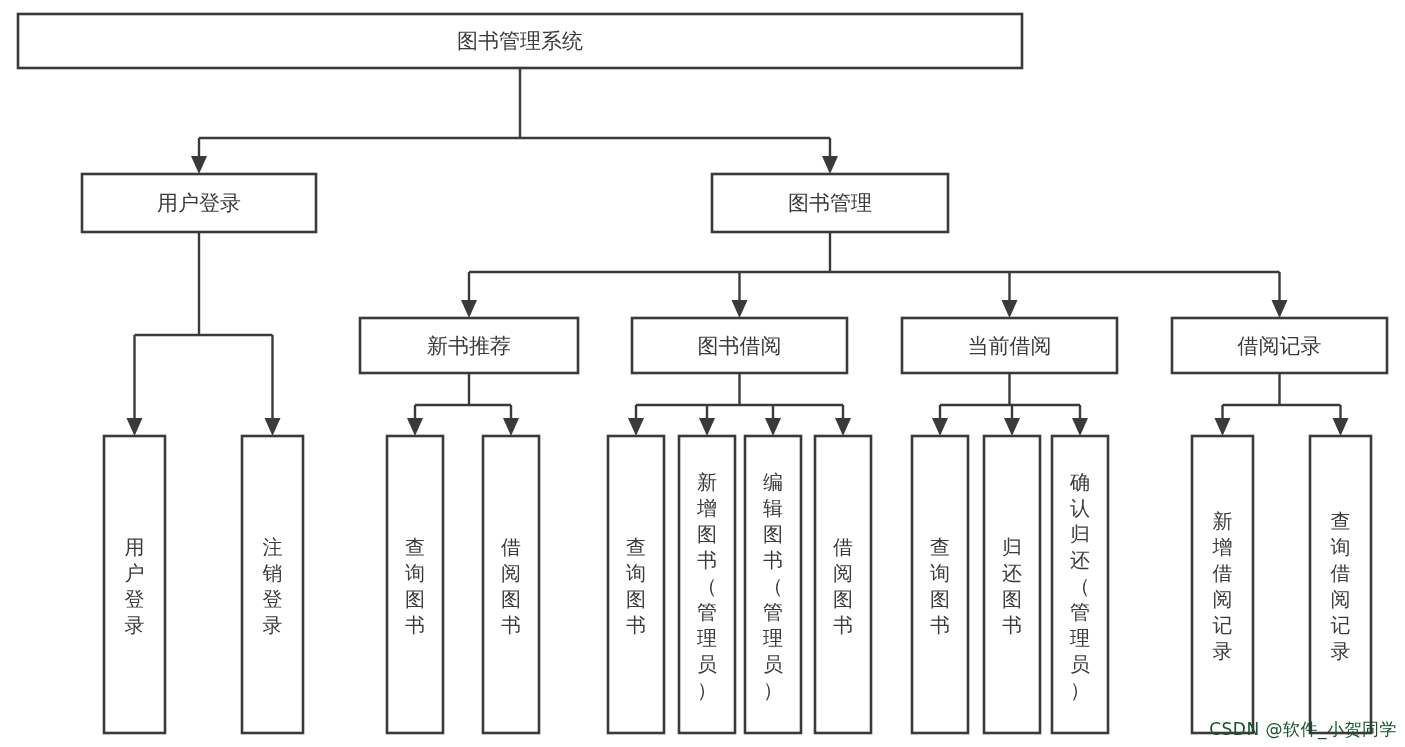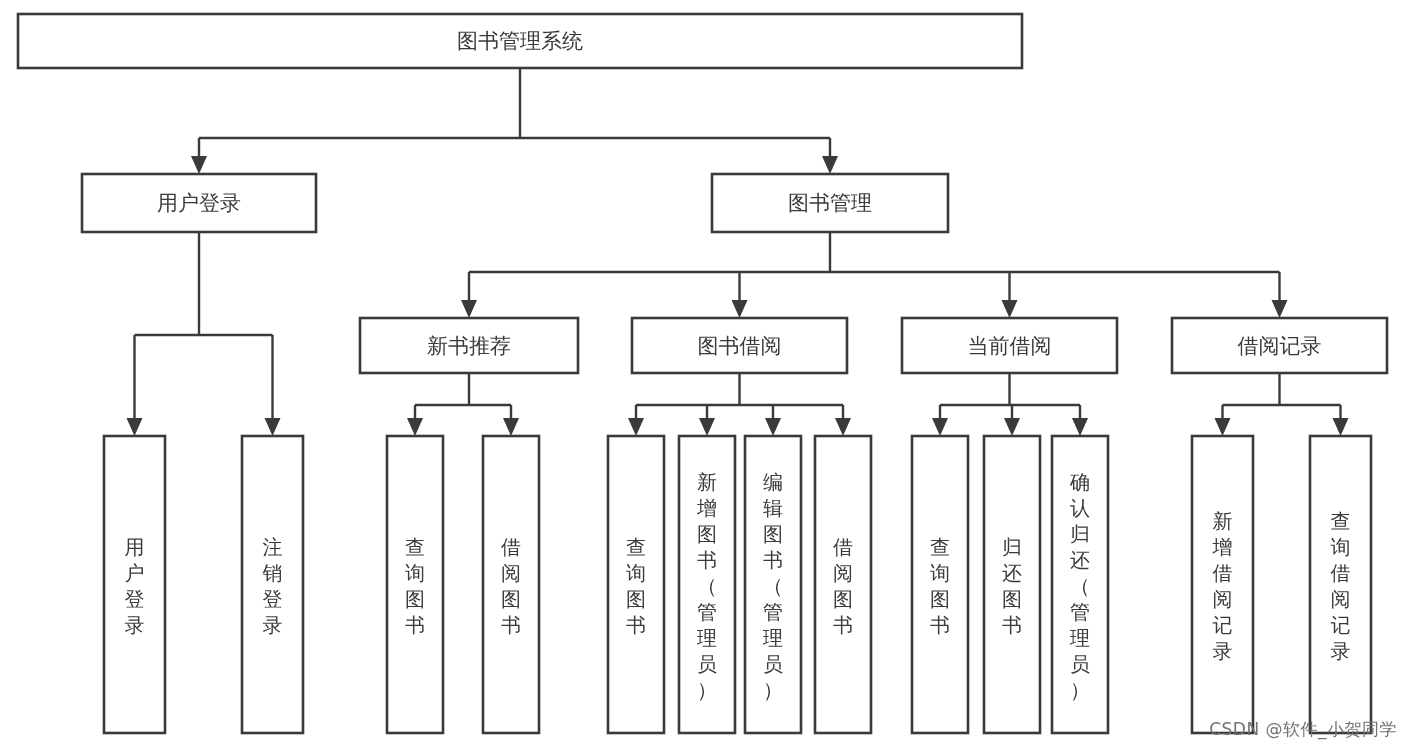--- a/index.html
+++ b/index.html
@@ -53,21 +53,21 @@
     font-size: 20px;
     fill: #3a3a3a;
     text-anchor: middle;
   }
   .watermark {
     position: absolute;
     right: 8px;
     bottom: 6px;
     font-family: "DejaVu Sans", "Liberation Sans", sans-serif;
     font-size: 17px;
-    color: #737373;
+    color: #14532d;
     letter-spacing: 0.5px;
     white-space: nowrap;
     pointer-events: none;
   }
 </style>
 </head>
 <body>
 
 <div id="diagram-root">
 

